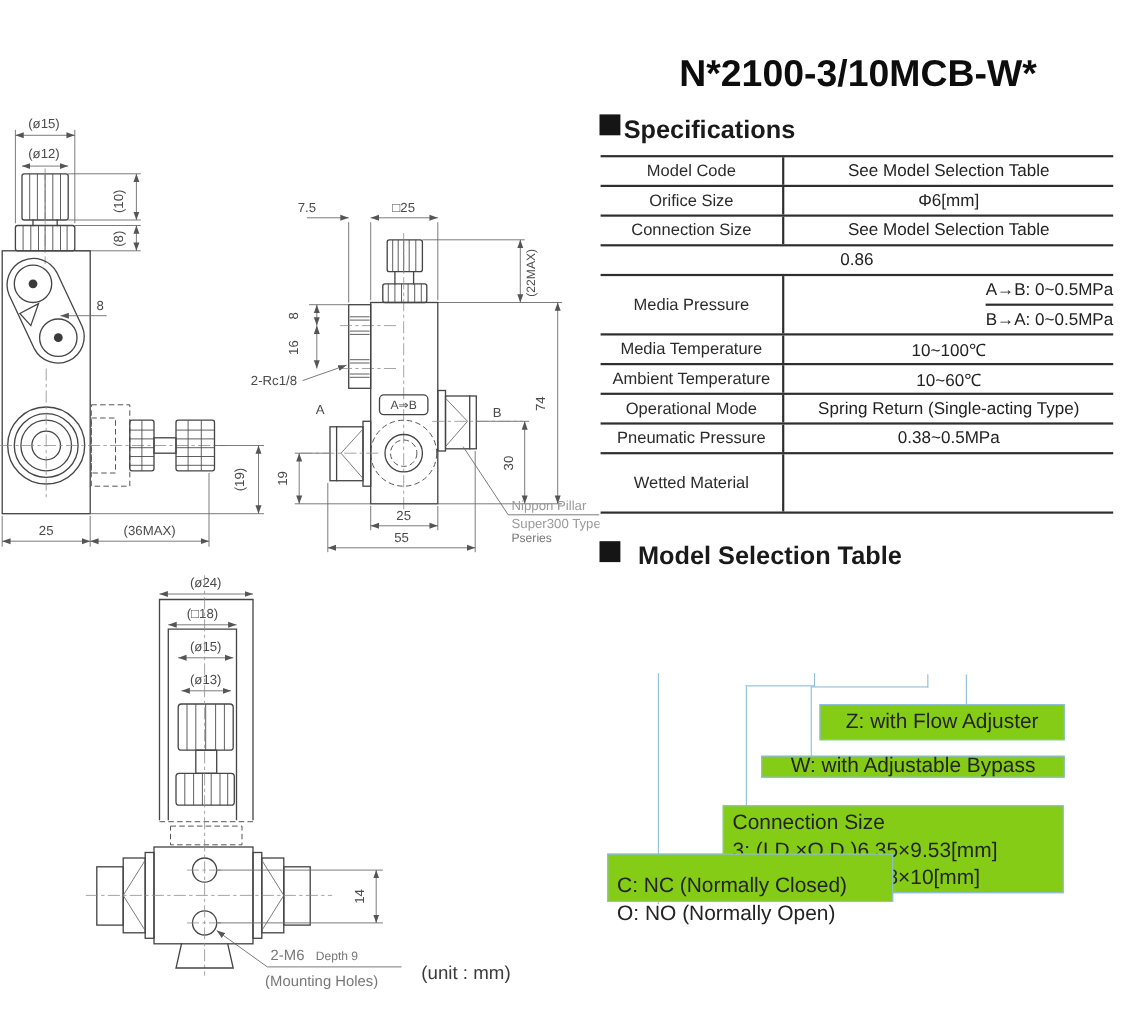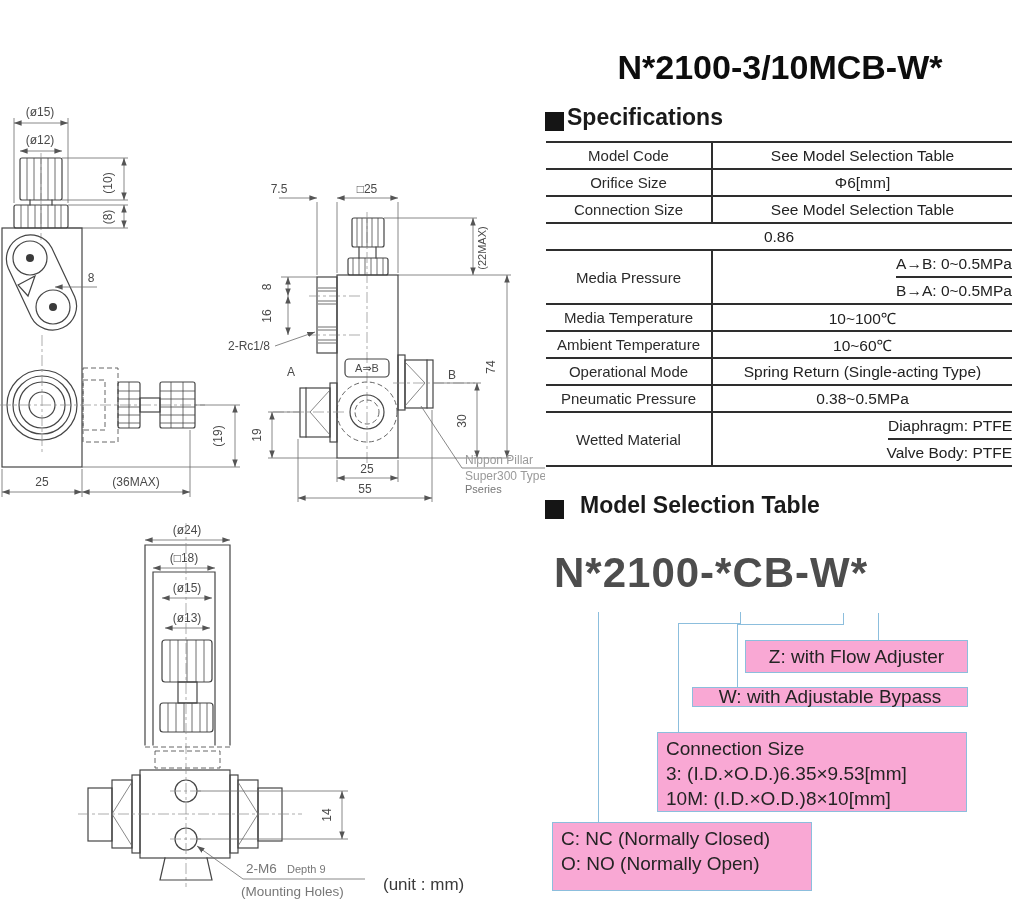--- a/index.html
+++ b/index.html
@@ -3,41 +3,41 @@
 <meta charset="utf-8">
 <style>
   html,body{margin:0;padding:0;background:#fff;}
   #page{position:relative;width:1024px;height:922px;background:#fff;overflow:hidden;
         font-family:"Liberation Sans",sans-serif;color:#222;}
   .abs{position:absolute;}
 
   
   #title{left:545px;top:48px;width:470px;text-align:center;font-size:34px;font-weight:800;
          color:#0d0d0d;letter-spacing:0px;}
-  .sec-head{display:flex;align-items:flex-end;gap:3px;font-size:23px;font-weight:600;color:#1a1a1a;}
+  .sec-head{display:flex;align-items:flex-start;gap:3px;font-size:23px;font-weight:600;color:#1a1a1a;}
   .sec-bullet{width:19px;height:19px;background:#151515;display:inline-block;}
   #spec-head{left:545px;top:104px;}
   #ms-head{left:545px;top:492px;gap:16px;}
 
   
   #spec-table{left:546px;top:141px;width:466px;border-top:2px solid #2e2e2e;font-size:15px;}
   .row{display:flex;border-bottom:2px solid #2e2e2e;}
   .row.single{height:25px;}
   .row.double{height:52px;}
   .cell-label{width:165px;border-right:2px solid #2e2e2e;display:flex;align-items:center;
               justify-content:center;text-align:center;color:#2b2b2b;}
   .cell-value{flex:1;display:flex;align-items:center;justify-content:center;font-size:15.5px;color:#222;}
   .vals{flex:1;display:flex;flex-direction:column;align-items:flex-end;}
   .vals .v{flex:1;display:flex;align-items:center;justify-content:center;font-size:15.5px;color:#222;}
   .vals .v.first{border-bottom:2px solid #2e2e2e;}
 
   
   #model-code{left:554px;top:549px;font-size:42px;font-weight:800;color:#4d4d4d;letter-spacing:1px;}
   .leader{position:absolute;background:#8cbedd;}
-  .callout{position:absolute;background:#f9a8d4;border:1px solid #8cbedd;color:#242424;
+  .callout{position:absolute;background:#84cc16;border:1px solid #8cbedd;color:#242424;
            font-size:19px;box-sizing:border-box;}
   .callout.center{display:flex;align-items:center;justify-content:center;}
   .callout .cline{line-height:25px;white-space:nowrap;}
   #unit-note{left:383px;top:875px;font-size:17px;color:#3a3a3a;}
 
   
   svg .ln{stroke:#454545;stroke-width:1.2;fill:none;stroke-linecap:square;}
   svg .th{stroke:#6a6a6a;stroke-width:0.8;fill:none;}
   svg .cl{stroke:#8a8a8a;stroke-width:0.7;fill:none;stroke-dasharray:11 3 3 3;}
   svg .hd{stroke:#555;stroke-width:0.9;fill:none;stroke-dasharray:5 3;}
@@ -341,33 +341,28 @@
     <div class="row single">
       <div class="cell-label">Operational Mode</div>
       <div class="cell-value">Spring Return (Single-acting Type)</div>
     </div>
     <div class="row single">
       <div class="cell-label">Pneumatic Pressure</div>
       <div class="cell-value">0.38~0.5MPa</div>
     </div>
     <div class="row double">
       <div class="cell-label">Wetted Material</div>
-      <div class="vals">
-        <div class="v first">Diaphragm: PTFE</div>
-        <div class="v">Valve Body: PTFE</div>
-      </div>
     </div>
   </div>
 
   <div class="abs sec-head" id="ms-head">
     <span class="sec-bullet"></span>
     <span>Model Selection Table</span>
   </div>
 
-  <div class="abs" id="model-code">N*2100-*CB-W*</div>
 
   <div class="leader" style="left:598px;top:612px;width:1px;height:210px;"></div>
   <div class="leader" style="left:740px;top:612px;width:1px;height:12px;"></div>
   <div class="leader" style="left:678px;top:623px;width:63px;height:1px;"></div>
   <div class="leader" style="left:678px;top:623px;width:1px;height:110px;"></div>
   <div class="leader" style="left:843px;top:613px;width:1px;height:12px;"></div>
   <div class="leader" style="left:737px;top:624px;width:107px;height:1px;"></div>
   <div class="leader" style="left:737px;top:624px;width:1px;height:64px;"></div>
   <div class="leader" style="left:878px;top:613px;width:1px;height:28px;"></div>
 
@@ -375,18 +370,18 @@
     <span>Z: with Flow Adjuster</span>
   </div>
   <div class="callout center" style="left:692px;top:687px;width:276px;height:20px;">
     <span>W: with Adjustable Bypass</span>
   </div>
   <div class="callout" style="left:657px;top:732px;width:310px;height:80px;padding:3px 8px;">
     <div class="cline">Connection Size</div>
     <div class="cline">3: (I.D.×O.D.)6.35×9.53[mm]</div>
     <div class="cline">10M: (I.D.×O.D.)8×10[mm]</div>
   </div>
-  <div class="callout" style="left:552px;top:822px;width:260px;height:69px;padding:3px 8px;">
+  <div class="callout" style="left:552px;top:776px;width:260px;height:44px;padding:16px 8px;">
     <div class="cline">C: NC (Normally Closed)</div>
     <div class="cline">O: NO (Normally Open)</div>
   </div>
 
 </div>
 
 </body></html>

